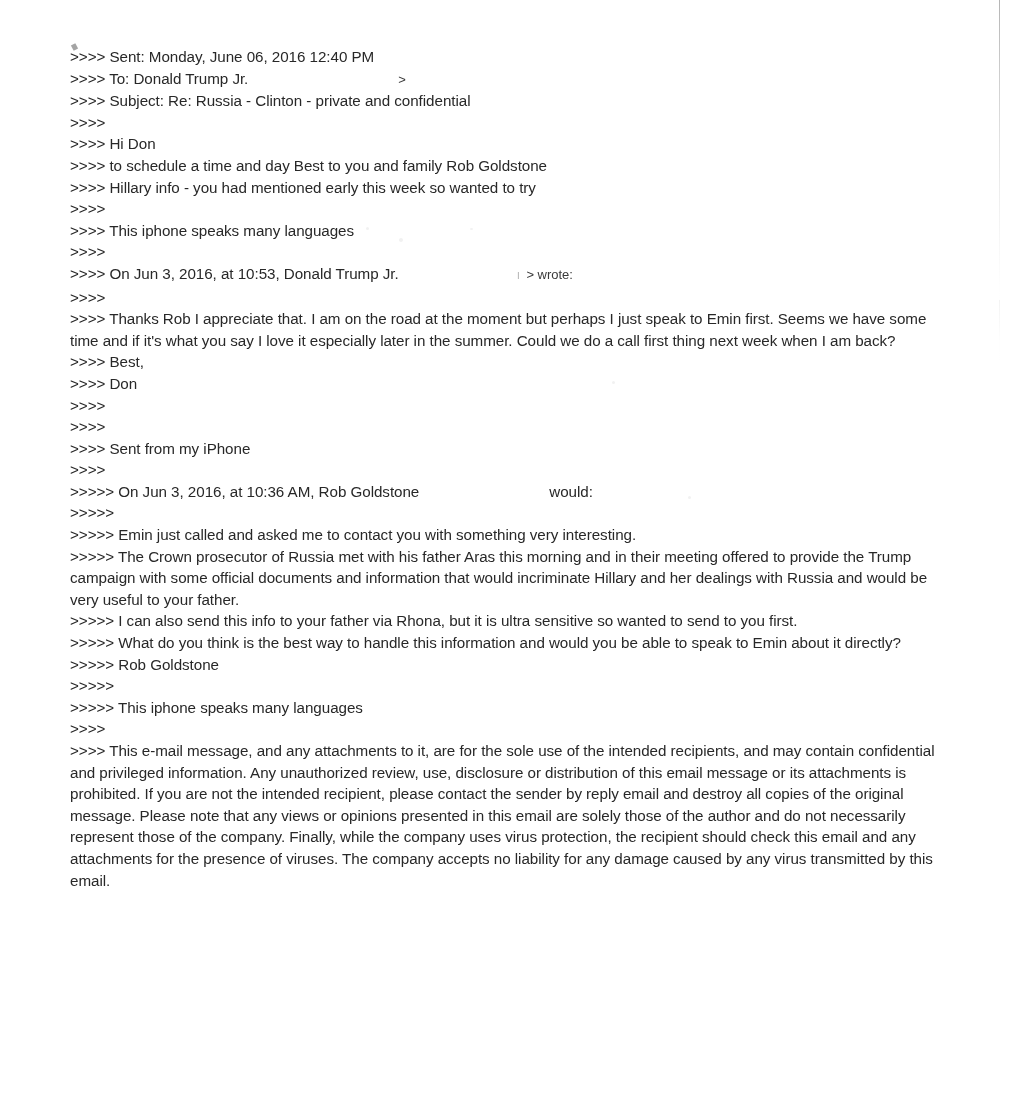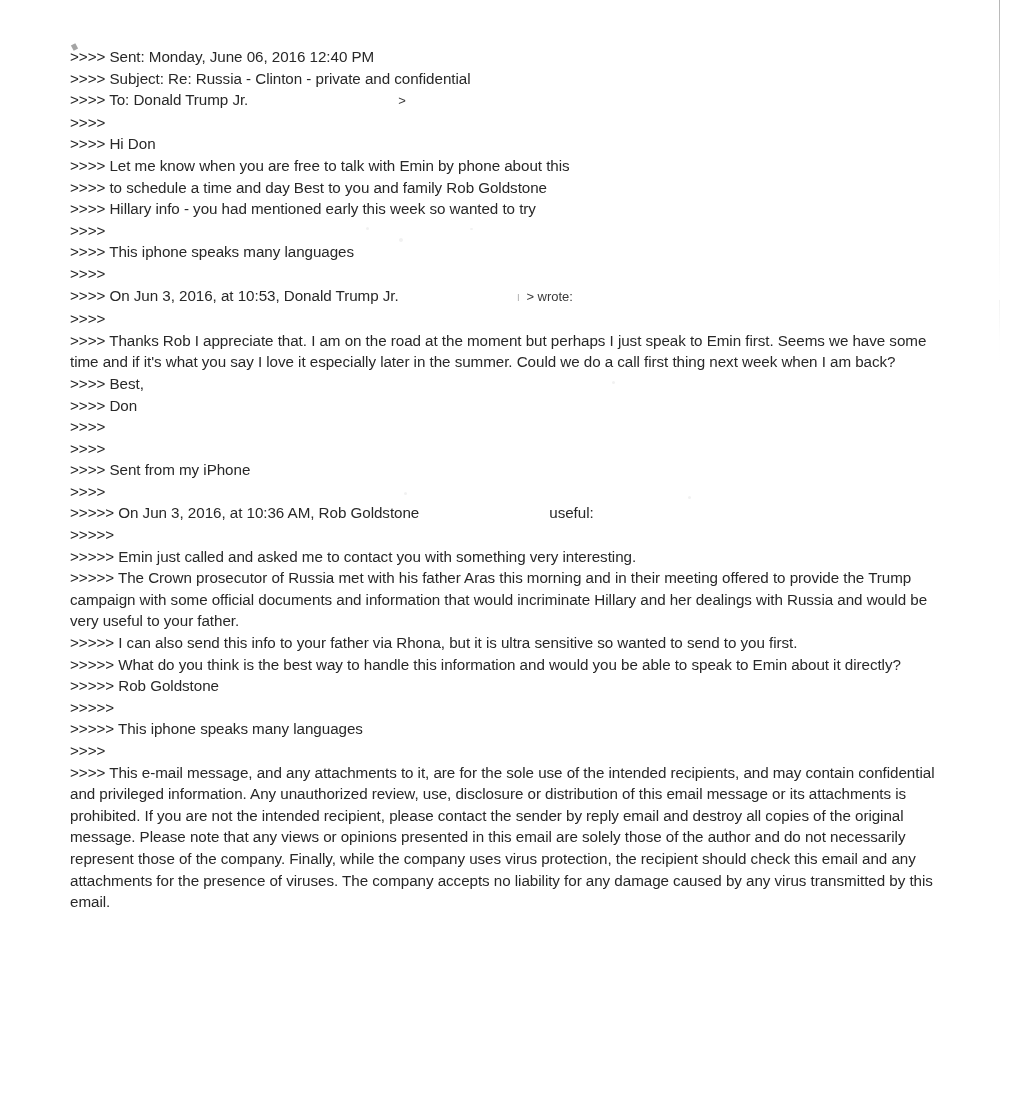--- a/index.html
+++ b/index.html
@@ -112,40 +112,39 @@
 
   <div class="speckle" style="left:399px; top:238px; width:4px; height:4px;"></div>
   <div class="speckle" style="left:366px; top:227px; width:3px; height:3px;"></div>
   <div class="speckle" style="left:470px; top:228px; width:3px; height:2px;"></div>
   <div class="speckle" style="left:688px; top:496px; width:3px; height:3px;"></div>
   <div class="speckle" style="left:404px; top:492px; width:3px; height:3px;"></div>
   <div class="speckle" style="left:612px; top:381px; width:3px; height:3px;"></div>
 
   <div class="doc-body" id="doc-body">
       <div class="line"><span>&gt;&gt;&gt;&gt; Sent: Monday, June 06, 2016 12:40 PM</span></div>
+      <div class="line"><span>&gt;&gt;&gt;&gt; To: Donald Trump Jr.</span><span class="redaction-gap" style="width: 150px;"></span><span class="stray-caret">&gt;</span></div>
       <div class="line"><span>&gt;&gt;&gt;&gt; Subject: Re: Russia - Clinton - private and confidential</span></div>
-      <div class="line"><span>&gt;&gt;&gt;&gt; To: Donald Trump Jr.</span><span class="redaction-gap" style="width: 150px;"></span><span class="stray-caret">&gt;</span></div>
       <div class="line"><span>&gt;&gt;&gt;&gt;</span></div>
       <div class="line"><span>&gt;&gt;&gt;&gt; Hi Don</span></div>
-      <div class="line"><span>&gt;&gt;&gt;&gt; Let me know when you are free to talk with Emin by phone about this</span></div>
       <div class="line"><span>&gt;&gt;&gt;&gt; to schedule a time and day Best to you and family Rob Goldstone</span></div>
       <div class="line"><span>&gt;&gt;&gt;&gt; Hillary info - you had mentioned early this week so wanted to try</span></div>
       <div class="line"><span>&gt;&gt;&gt;&gt;</span></div>
       <div class="line"><span>&gt;&gt;&gt;&gt; This iphone speaks many languages</span></div>
       <div class="line"><span>&gt;&gt;&gt;&gt;</span></div>
       <div class="line"><span>&gt;&gt;&gt;&gt; On Jun 3, 2016, at 10:53, Donald Trump Jr.</span><span class="redaction-gap" style="width: 118px;"></span><span class="faint-tick">ı  </span><span class="stray-caret">&gt; wrote:</span></div>
       <div class="line"><span>&gt;&gt;&gt;&gt;</span></div>
       <div class="line wrap"><span>&gt;&gt;&gt;&gt; Thanks Rob I appreciate that. I am on the road at the moment but perhaps I just speak to Emin first. Seems we have some time and if it's what you say I love it especially later in the summer. Could we do a call first thing next week when I am back?</span></div>
       <div class="line"><span>&gt;&gt;&gt;&gt; Best,</span></div>
       <div class="line"><span>&gt;&gt;&gt;&gt; Don</span></div>
       <div class="line"><span>&gt;&gt;&gt;&gt;</span></div>
       <div class="line"><span>&gt;&gt;&gt;&gt;</span></div>
       <div class="line"><span>&gt;&gt;&gt;&gt; Sent from my iPhone</span></div>
       <div class="line"><span>&gt;&gt;&gt;&gt;</span></div>
-      <div class="line"><span>&gt;&gt;&gt;&gt;&gt; On Jun 3, 2016, at 10:36 AM, Rob Goldstone</span><span class="redaction-gap" style="width: 130px;"></span><span>useful:</span></div>
+      <div class="line"><span>&gt;&gt;&gt;&gt;&gt; On Jun 3, 2016, at 10:36 AM, Rob Goldstone</span><span class="redaction-gap" style="width: 130px;"></span><span>would:</span></div>
       <div class="line"><span>&gt;&gt;&gt;&gt;&gt;</span></div>
       <div class="line"><span>&gt;&gt;&gt;&gt;&gt; Emin just called and asked me to contact you with something very interesting.</span></div>
       <div class="line wrap"><span>&gt;&gt;&gt;&gt;&gt; The Crown prosecutor of Russia met with his father Aras this morning and in their meeting offered to provide the Trump campaign with some official documents and information that would incriminate Hillary and her dealings with Russia and would be very useful to your father.</span></div>
       <div class="line"><span>&gt;&gt;&gt;&gt;&gt; I can also send this info to your father via Rhona, but it is ultra sensitive so wanted to send to you first.</span></div>
       <div class="line wrap"><span>&gt;&gt;&gt;&gt;&gt; What do you think is the best way to handle this information and would you be able to speak to Emin about it directly?</span></div>
       <div class="line"><span>&gt;&gt;&gt;&gt;&gt; Rob Goldstone</span></div>
       <div class="line"><span>&gt;&gt;&gt;&gt;&gt;</span></div>
       <div class="line"><span>&gt;&gt;&gt;&gt;&gt; This iphone speaks many languages</span></div>
       <div class="line"><span>&gt;&gt;&gt;&gt;</span></div>
       <div class="line wrap"><span>&gt;&gt;&gt;&gt; This e-mail message, and any attachments to it, are for the sole use of the intended recipients, and may contain confidential and privileged information.  Any unauthorized review, use, disclosure or distribution of this email message or its attachments is prohibited.  If you are not the intended recipient, please contact the sender by reply email and destroy all copies of the original message. Please note that any views or opinions presented in this email are solely those of the author and do not necessarily represent those of the company. Finally, while the company uses virus protection, the recipient should check this email and any attachments for the presence of viruses. The company accepts no liability for any damage caused by any virus transmitted by this email.</span></div>

